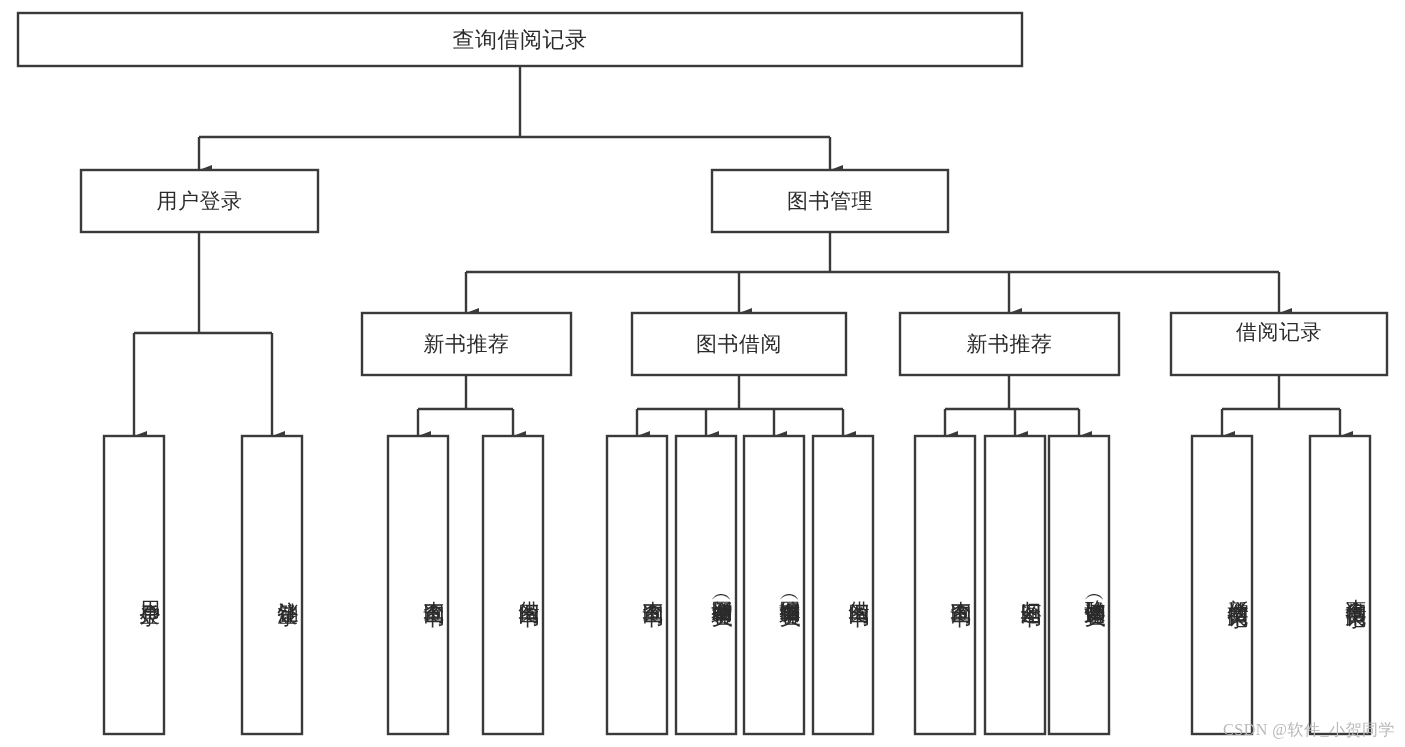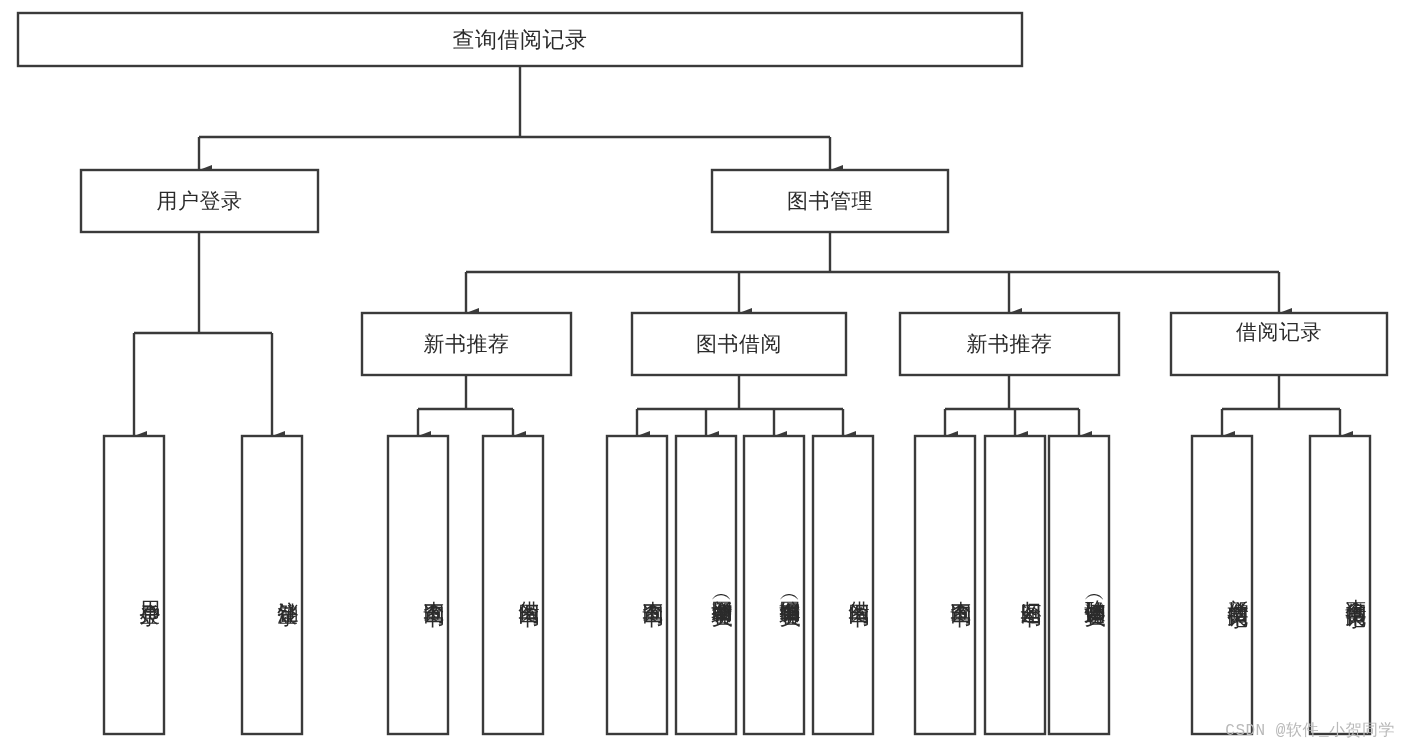--- a/index.html
+++ b/index.html
@@ -71,21 +71,21 @@
   .node-label.vertical.tall {
     letter-spacing: 1px;
     padding-top: 4px;
   }
   #watermark {
     position: absolute;
     right: 10px;
     bottom: 6px;
     font-size: 16px;
     color: #b9b9b9;
-    font-family: Liberation Mono, monospace;
+    font-family: Liberation Serif, serif;
     letter-spacing: 0.5px;
     white-space: nowrap;
   }
 </style>
 </head>
 <body>
 
 <div id="diagram-root">
 
   <svg id="tree-svg" viewBox="0 0 1405 747">

